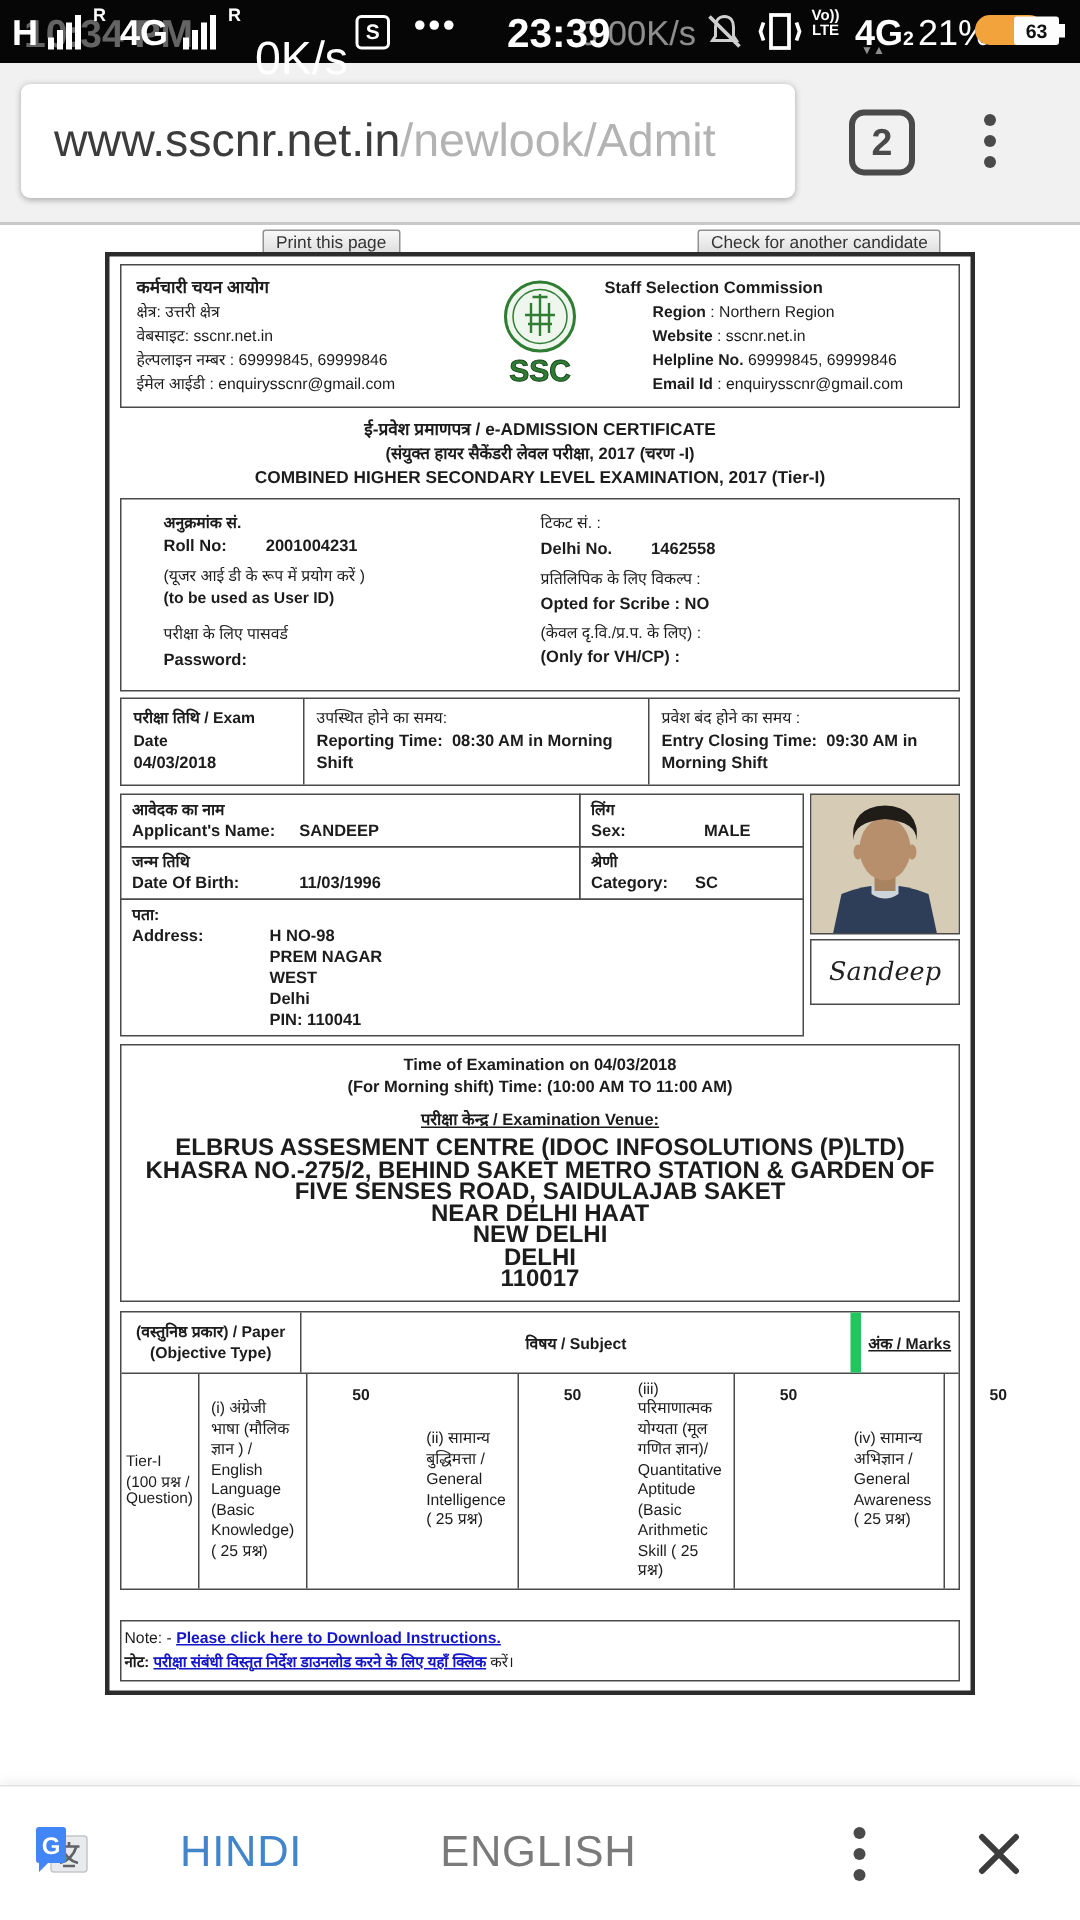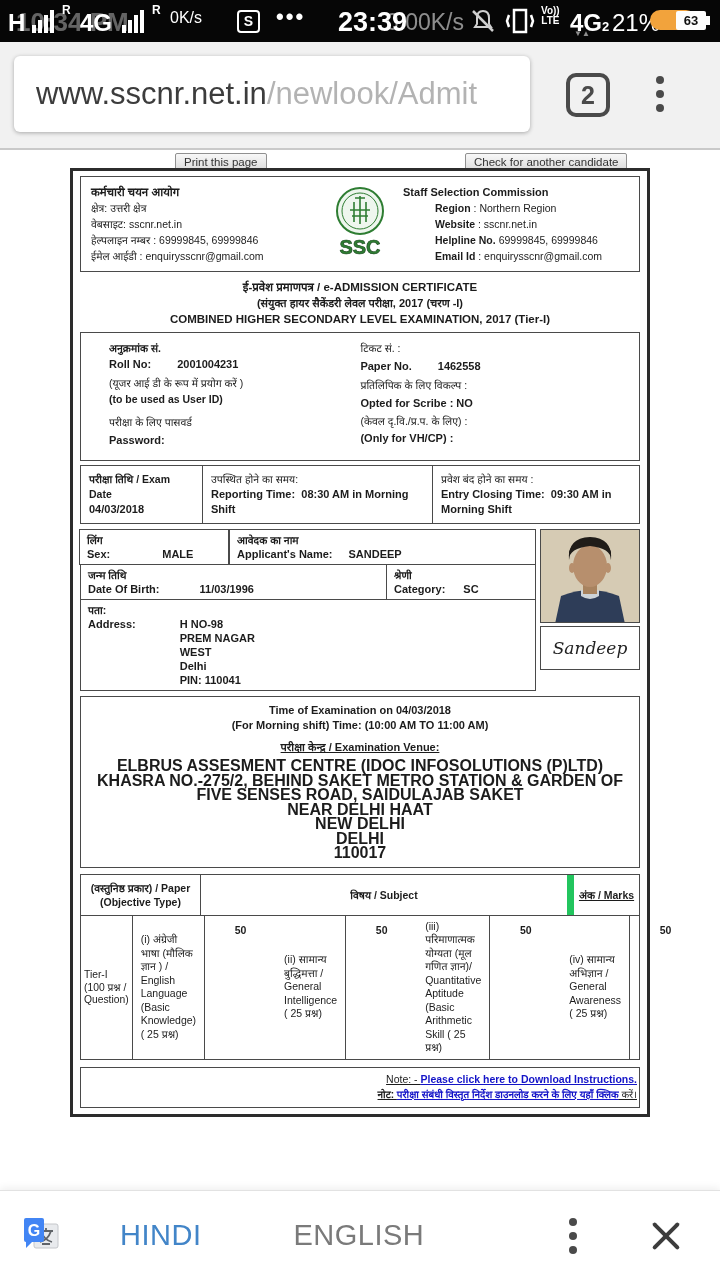--- a/index.html
+++ b/index.html
@@ -88,21 +88,21 @@
   .pt-h1 { width:120px; border-right:1px solid #4a4a4a; padding:6px 4px; white-space:pre-line; line-height:14px; }
   .pt-h2 { flex:1; display:flex; align-items:center; justify-content:center; }
   .pt-h3 { width:72px; border-left:7px solid #22c55e; display:flex; align-items:center; justify-content:center;text-decoration:underline; }
   .pt-body { display:flex; min-height:108px; }
   .pt-tier { width:120px; border-right:1px solid #4a4a4a; display:flex; align-items:center; padding:2px 3px; font-size:10.3px; }
   .pt-rows { flex:1; display:flex; flex-direction:row; }
   .pt-row { display:flex; flex:1; }
   .pt-sub { flex:1; padding:4px 8px; display:flex; align-items:center; white-space:pre-line; line-height:13.5px; }
   .pt-marks { width:72px; border-left:1px solid #4a4a4a; text-align:center; font-weight:bold; padding-top:8px; }
 
-  .notebox { margin-top:7px; text-align:right; padding:5px 2px 6px 2px; font-size:10.5px;text-decoration:underline; }
+  .notebox { margin-top:20px; text-align:left; padding:5px 2px 6px 2px; font-size:10.5px; }
   .notebox .ln2 { font-size:10px; margin-top:2px; }
   a.doc-link { color:#1414c8; font-weight:bold; text-decoration:underline; }
 
   
   .tr-bar { position:absolute; left:0; top:1190px; width:720px; height:90px; background:#fff; border-top:1px solid #e2e2e2; box-shadow:0 -2px 8px rgba(0,0,0,.07); display:flex; align-items:center; z-index:5; }
   .g-icon { margin-left:18px; width:44px; height:44px; position:relative; }
   .tr-tab { font-size:29px; letter-spacing:.5px; background:none; border:none; font-family:"Liberation Sans",sans-serif; }
   #tab-hindi { margin-left:58px; color:#4285c8; }
   #tab-english { margin-left:92px; color:#7a7a7a; }
   .tr-dots { margin-left:auto; display:flex; flex-direction:column; gap:6px; align-items:center; width:10px; }
@@ -128,21 +128,21 @@
     </span>
   <span class="sup-r" style="left:62px;">R</span>
   <span class="sb" style="left:80px; top:9px; font-size:24px;">4G</span>
   <span class="bars" style="left:122px;">
       <i style="height:8px"></i>
       <i style="height:13px"></i>
       <i style="height:18px"></i>
       <i style="height:23px"></i>
     </span>
   <span class="sup-r" style="left:152px;">R</span>
-  <span class="sb" style="left:170px; top:9px; font-size:16px; font-weight:normal;">0K/s</span>
+  <span class="sb" style="left:170px; top:21px; font-size:31px; font-weight:normal;">0K/s</span>
   <span class="s-badge" style="left:237px;">S</span>
   <span class="sb" style="left:276px; top:4px; font-size:22px; letter-spacing:2px;">•••</span>
   <span class="sb" style="left:338px; top:7px; font-size:27px;">23:39</span>
   <span class="sb dim" style="left:386px; top:9px; font-size:23px; font-weight:normal;">0.00K/s</span>
   <svg class="sb dim" style="left:470px; top:8px;" width="26" height="26" viewBox="0 0 26 26">
     <path d="M13 3 C9 3 7 6 7 10 L7 16 L5 19 L21 19 L19 16 L19 10 C19 6 17 3 13 3 Z" fill="none" stroke="#cfcfcf" stroke-width="2"></path>
     <line x1="3" y1="3" x2="23" y2="23" stroke="#cfcfcf" stroke-width="2.5"></line>
   </svg>
   <svg class="sb" style="left:505px; top:7px;" width="30" height="28" viewBox="0 0 30 28">
     <rect x="9" y="3" width="12" height="22" fill="none" stroke="#fff" stroke-width="2.5"></rect>
@@ -216,21 +216,21 @@
     <div class="lft">
       <div class="hi-s bold">अनुक्रमांक सं.</div>
       <div><span class="bold">Roll No:</span><span class="val-gap">2001004231</span></div>
       <div class="hi-s" style="margin-top:6px;">(यूजर आई डी के रूप में प्रयोग करें )</div>
       <div class="bold" style="font-size:10.5px;">(to be used as User ID)</div>
       <div class="hi-s" style="margin-top:10px;">परीक्षा के लिए पासवर्ड</div>
       <div class="bold" style="margin-top:5px;">Password:</div>
     </div>
     <div class="rgt">
       <div class="hi-s">टिकट सं. :</div>
-      <div style="margin-top:5px;"><span class="bold">Paper No.</span><span class="val-gap">1462558</span></div>
+      <div style="margin-top:5px;"><span class="bold">Delhi No.</span><span class="val-gap">1462558</span></div>
       <div class="hi-s" style="margin-top:6px;">प्रतिलिपिक के लिए विकल्प :</div>
       <div class="bold" style="margin-top:5px;">Opted for Scribe : NO</div>
       <div class="hi-s" style="margin-top:5px;">(केवल दृ.वि./प्र.प. के लिए) :</div>
       <div class="bold" style="margin-top:4px;">(Only for VH/CP) :</div>
     </div>
   </div>
 
   <div class="box exambox">
     <div class="c c1">
       <div class="hi-s bold">परीक्षा तिथि / Exam Date</div>
@@ -242,27 +242,27 @@
     </div>
     <div class="c c3">
       <div class="hi-s">प्रवेश बंद होने का समय :</div>
       <div><span class="bold">Entry Closing Time:</span>&nbsp;&nbsp;<span class="bold">09:30 AM in Morning Shift</span></div>
     </div>
   </div>
 
   <div class="appl">
     <div class="grid">
       <div class="row2">
+        <div class="cell c-main">
+          <div class="hi-s bold">आवेदक का नाम</div>
+          <div><span class="bold">Applicant's Name:</span><span class="bold" style="margin-left:16px;">SANDEEP</span></div>
+        </div>
         <div class="cell c-side">
           <div class="hi-s bold">लिंग</div>
           <div><span class="bold">Sex:</span><span class="bold" style="margin-left:52px;">MALE</span></div>
-        </div>
-        <div class="cell c-main">
-          <div class="hi-s bold">आवेदक का नाम</div>
-          <div><span class="bold">Applicant's Name:</span><span class="bold" style="margin-left:16px;">SANDEEP</span></div>
         </div>
       </div>
       <div class="row2 r-low">
         <div class="cell c-main">
           <div class="hi-s bold">जन्म तिथि</div>
           <div><span class="bold">Date Of Birth:</span><span class="bold" style="margin-left:40px;">11/03/1996</span></div>
         </div>
         <div class="cell c-side">
           <div class="hi-s bold">श्रेणी</div>
           <div><span class="bold">Category:</span><span class="bold" style="margin-left:18px;">SC</span></div>

